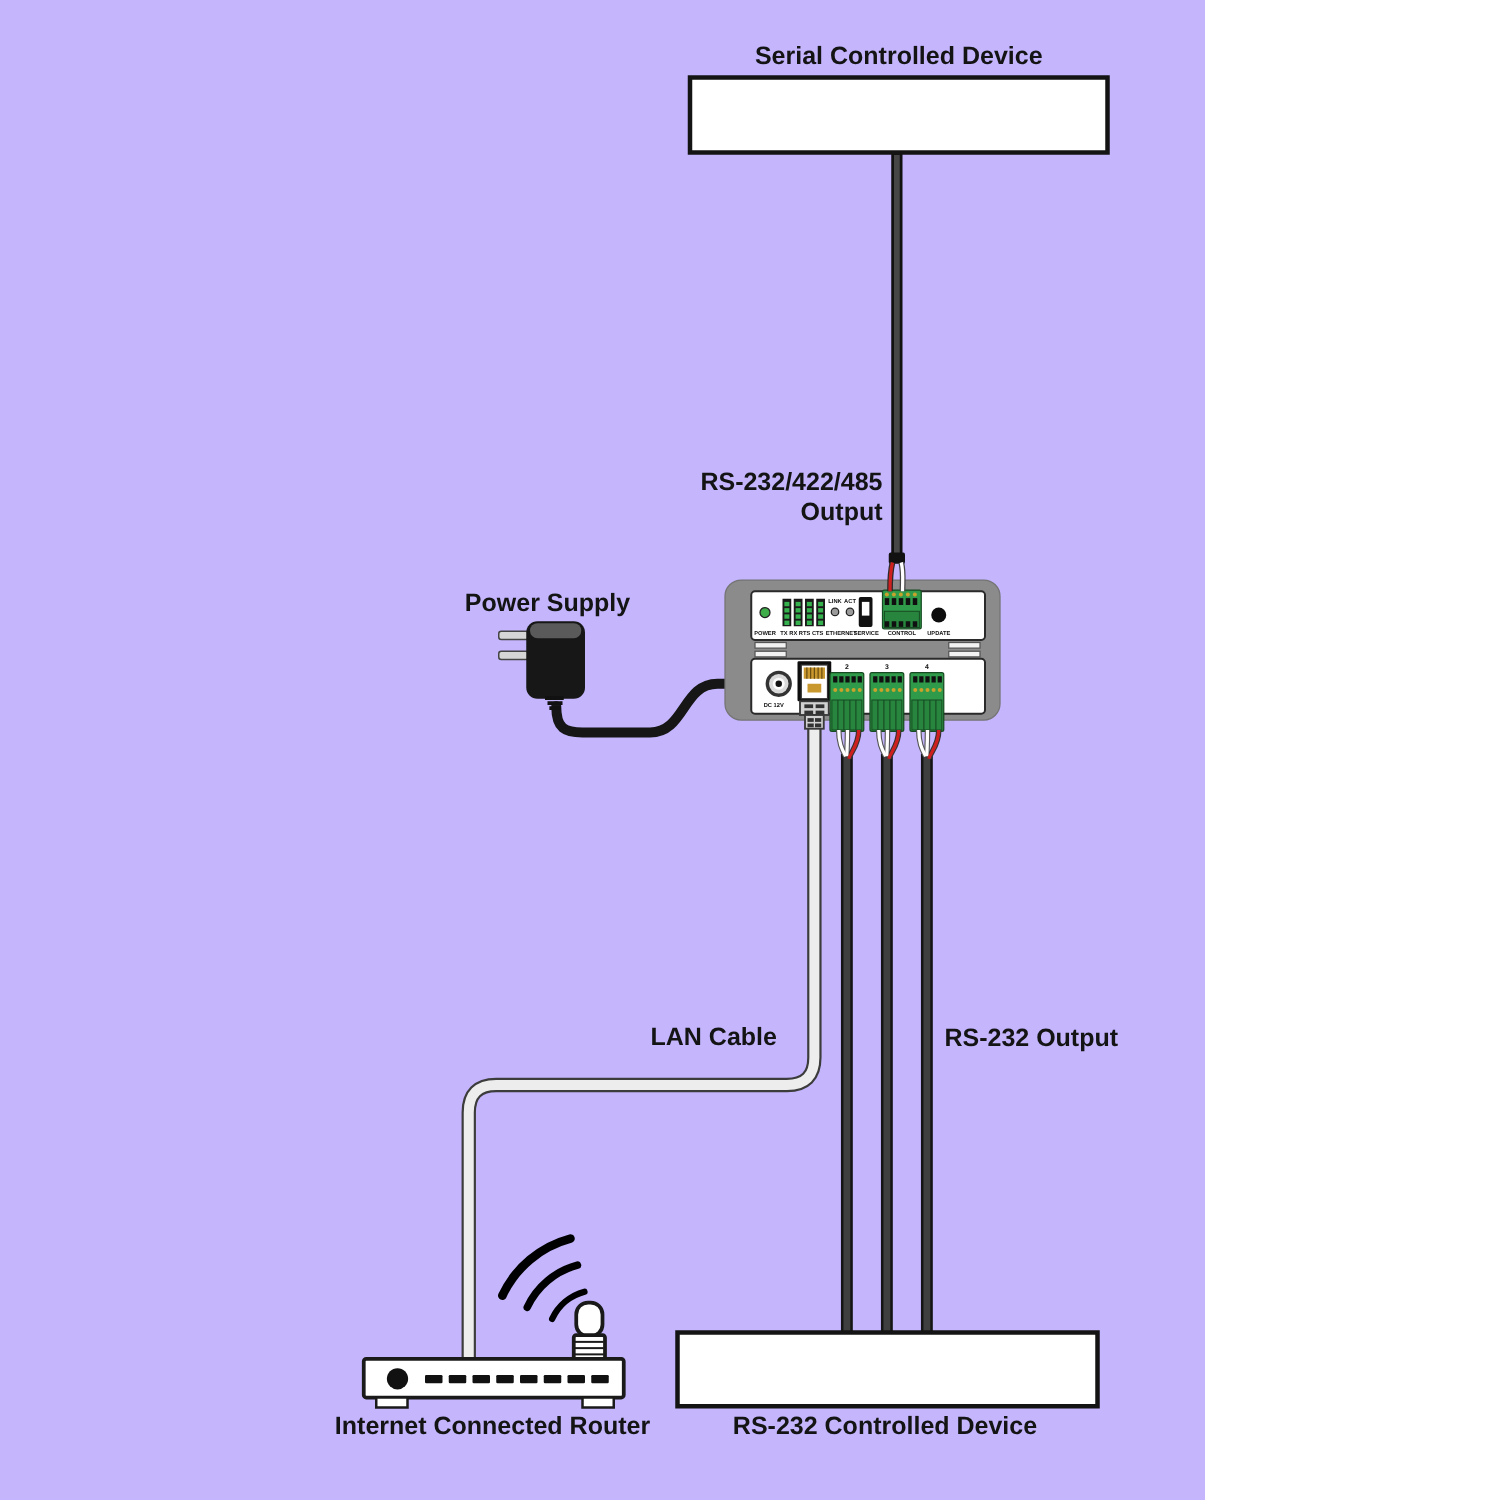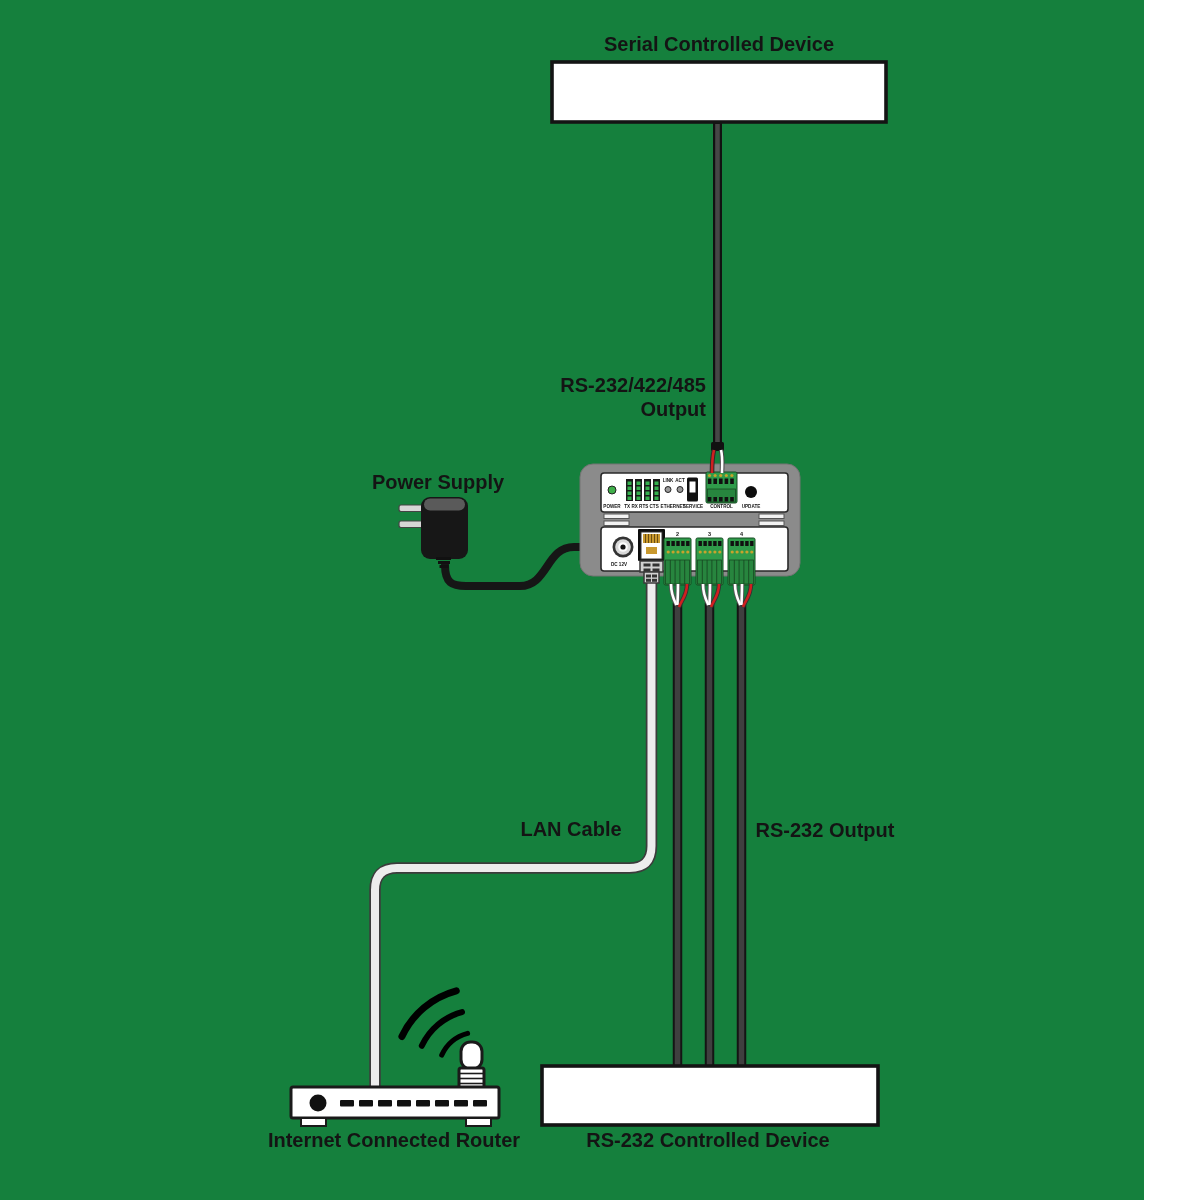--- a/index.html
+++ b/index.html
@@ -1,16 +1,16 @@
 <!DOCTYPE html>
 <html><head>
 <meta charset="utf-8">
 <style>
   html,body{margin:0;padding:0;background:#fff;}
-  .canvas{position:relative;width:1144px;height:1200px;background:#15803d;overflow:hidden;
+  .canvas{position:relative;width:964px;height:1200px;background:#c4b5fd;overflow:hidden;
           font-family:"Liberation Sans",sans-serif;}
   svg text{font-family:"Liberation Sans",sans-serif;font-weight:700;fill:#141414;}
   .big-label{font-size:20px;}
   .panel-label{font-size:4.6px;}
   .port-num{font-size:5.5px;}
 </style>
 </head>
 <body>
 
 <div class="canvas">

